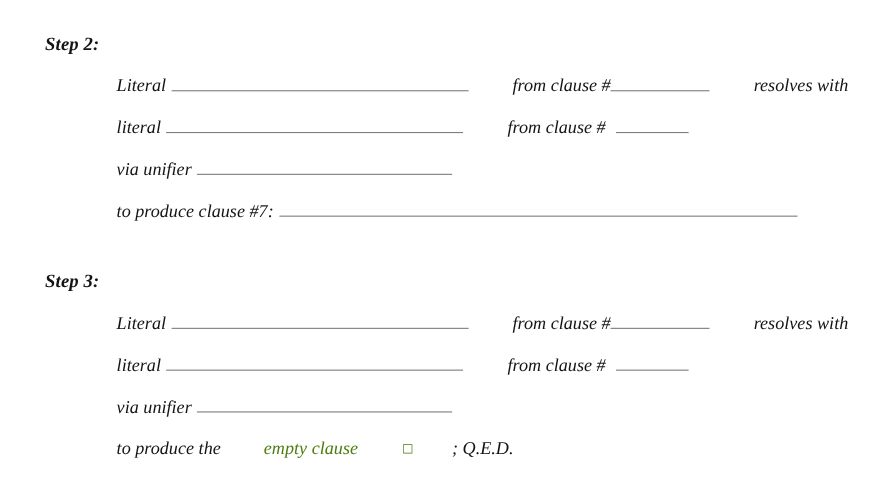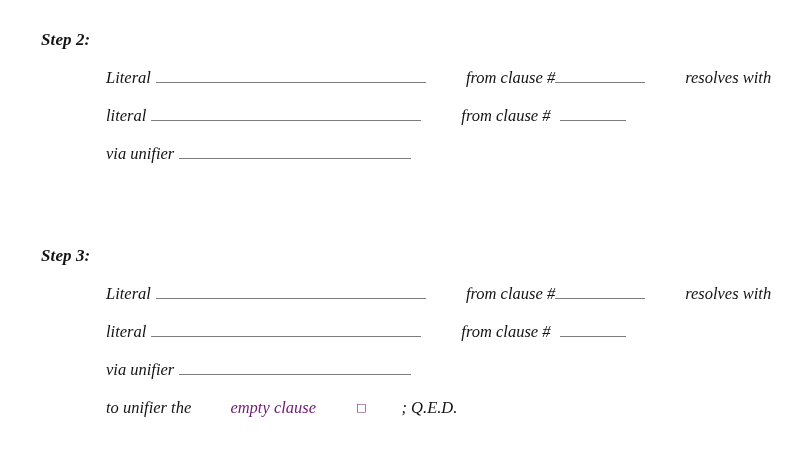--- a/index.html
+++ b/index.html
@@ -90,21 +90,21 @@
 
   .blank-literal      { width: 270px; }
   .blank-clause-num-a { width: 90px;  }
   .blank-clause-num-b { width: 66px;  margin-left: 9px; }
   .blank-unifier      { width: 232px; }
   .blank-produce      { width: 471px; }
 
   .sp { display: inline-block; width: 5px; }
 
   .emphasis {
-    color: #701a75;
+    color: #4d7c0f;
   }
 
   .empty-clause-symbol {
     font-family: "DejaVu Sans", sans-serif;
     font-size: 11px;
     position: relative;
     top: -2px;
   }
 </style>
 </head>
@@ -123,20 +123,23 @@
       </div>
 
       <div class="doc-line">
         <span class="seg">literal</span><span class="sp"></span><span class="blank blank-literal"></span><span class="sp"></span><span class="seg">from clause #</span><span class="blank blank-clause-num-b"></span>
       </div>
 
       <div class="doc-line">
         <span class="seg">via unifier</span><span class="sp"></span><span class="blank blank-unifier"></span>
       </div>
 
+      <div class="doc-line">
+        <span class="seg">to produce clause #7:</span><span class="sp"></span><span class="blank blank-produce"></span>
+      </div>
 
     </div>
   </div>
 
   <div class="step-block" id="step-3-block">
 
     <div class="step-heading">Step 3:</div>
 
     <div class="step-lines">
 
@@ -146,19 +149,19 @@
 
       <div class="doc-line">
         <span class="seg">literal</span><span class="sp"></span><span class="blank blank-literal"></span><span class="sp"></span><span class="seg">from clause #</span><span class="blank blank-clause-num-b"></span>
       </div>
 
       <div class="doc-line">
         <span class="seg">via unifier</span><span class="sp"></span><span class="blank blank-unifier"></span>
       </div>
 
       <div class="doc-line">
-        <span class="seg">to unifier the </span><span class="seg emphasis">empty clause</span><span class="sp"></span><span class="seg emphasis empty-clause-symbol">□</span><span class="seg">; Q.E.D.</span>
+        <span class="seg">to produce the </span><span class="seg emphasis">empty clause</span><span class="sp"></span><span class="seg emphasis empty-clause-symbol">□</span><span class="seg">; Q.E.D.</span>
       </div>
 
     </div>
   </div>
 
 </div>
 
 </body></html>

